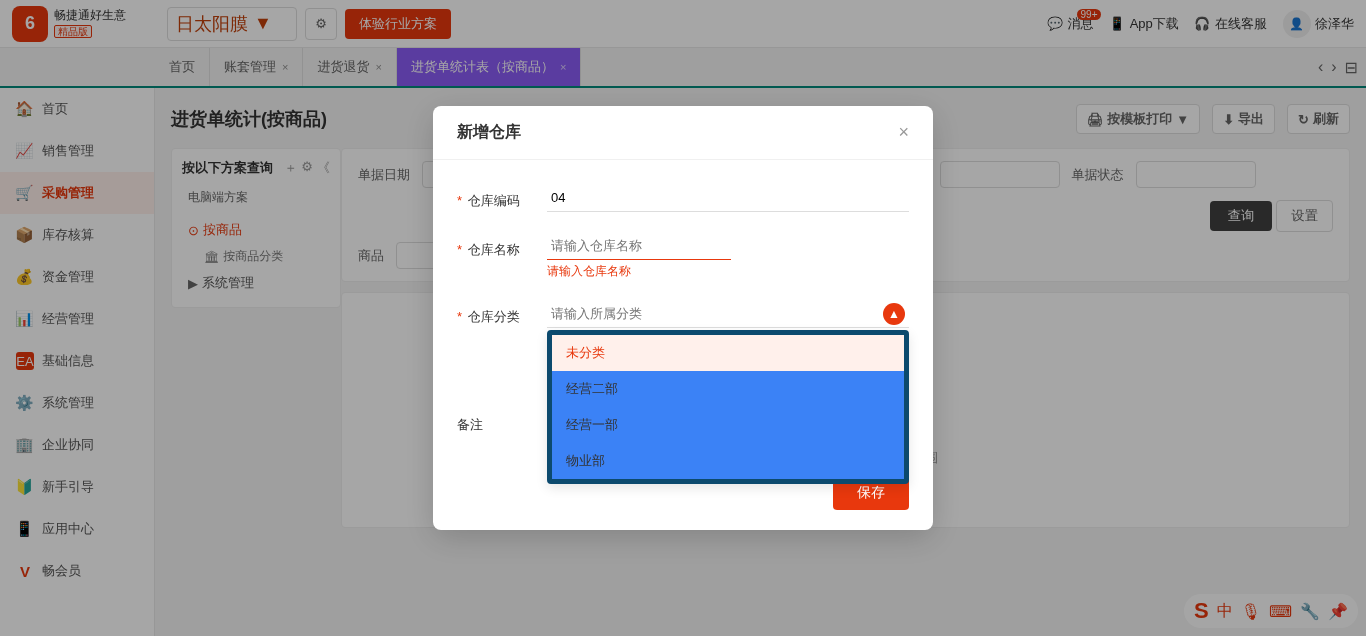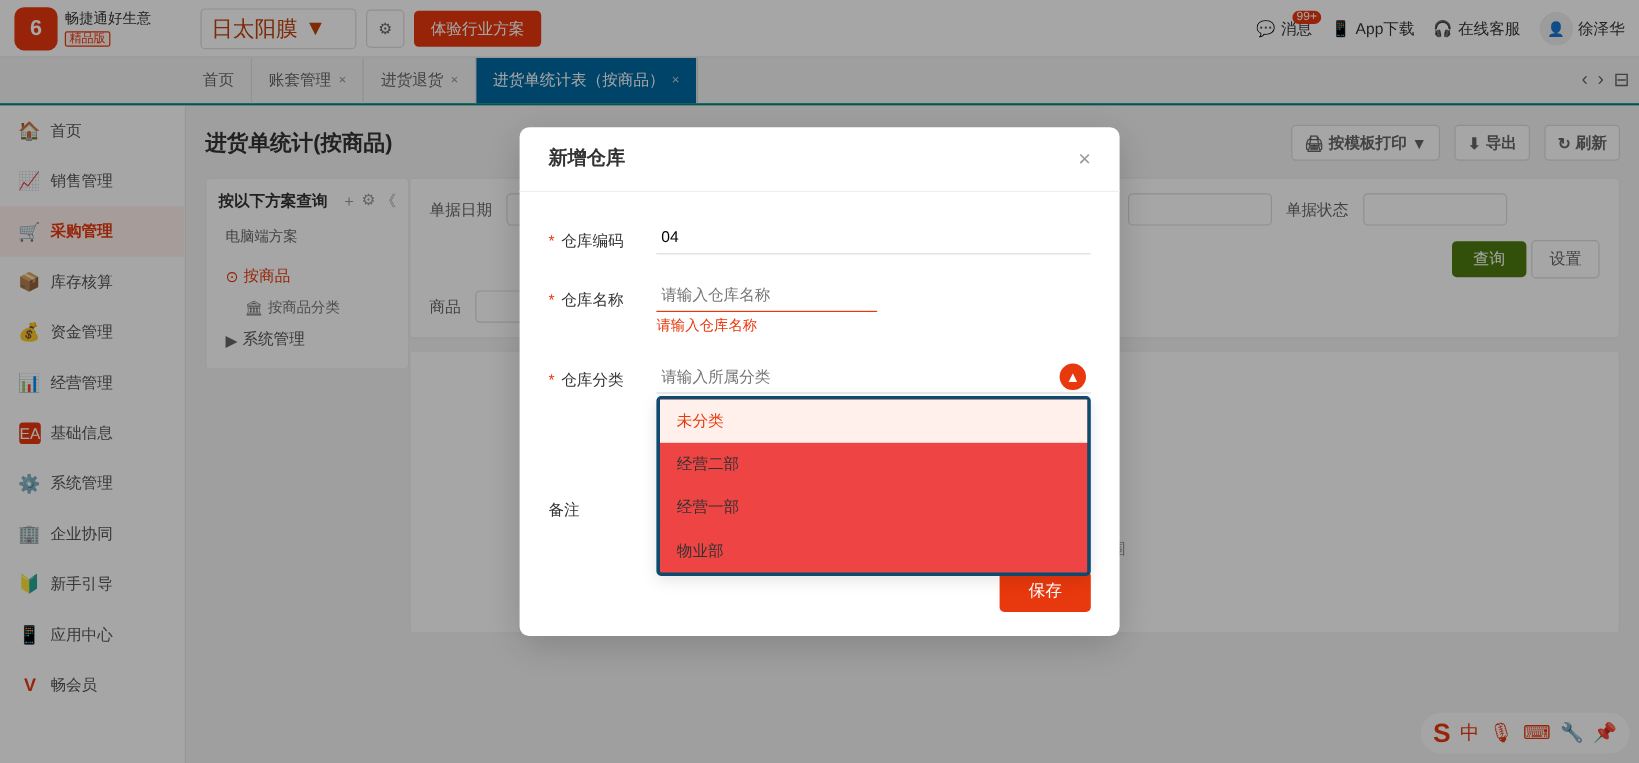--- a/index.html
+++ b/index.html
@@ -108,21 +108,21 @@
       align-items: center;
       padding: 0 14px;
       cursor: pointer;
       color: #666;
       font-size: 13px;
       border-right: 1px solid #e0e0e0;
       gap: 6px;
       white-space: nowrap;
     }
     .tab-item.active {
-      background: #0369a1;
+      background: #8b5cf6;
       color: white;
     }
     .tab-close {
       font-size: 11px; color: inherit; cursor: pointer;
       opacity: 0.7;
     }
     .tab-controls {
       margin-left: auto;
       display: flex;
       align-items: center;
@@ -179,21 +179,21 @@
       gap: 12px;
       align-items: center;
     }
     .action-btn {
       display: flex; align-items: center; gap: 4px;
       cursor: pointer; color: #666; font-size: 13px;
       border: 1px solid #ddd; border-radius: 4px; padding: 5px 10px;
       background: #fff;
     }
     .query-btn {
-      background: #4d7c0f; color: white; border: none;
+      background: #404040; color: white; border: none;
       border-radius: 4px; padding: 6px 18px; cursor: pointer;
     }
     .set-btn {
       background: white; color: #666; border: 1px solid #ddd;
       border-radius: 4px; padding: 6px 14px; cursor: pointer;
     }
     .filter-input {
       border: 1px solid #ddd; border-radius: 4px; padding: 5px 8px;
       font-size: 13px; color: #333; background: #fff;
       min-width: 120px;
@@ -288,22 +288,22 @@
       display: flex; align-items: center; justify-content: center;
       font-size: 12px;
     }
 
     
     .dropdown-list {
       position: absolute;
       top: calc(100% + 2px);
       left: 0;
       right: 0;
-      background: #ef4444;
-      border: 3px solid #0c4a6e;
+      background: #3b82f6;
+      border: 5px solid #0c4a6e;
       border-radius: 4px;
       box-shadow: 0 4px 12px rgba(0,0,0,0.1);
       z-index: 200;
       min-width: 260px;
     }
     .dropdown-item {
       padding: 9px 14px;
       cursor: pointer;
       font-size: 13px;
       color: #333;

